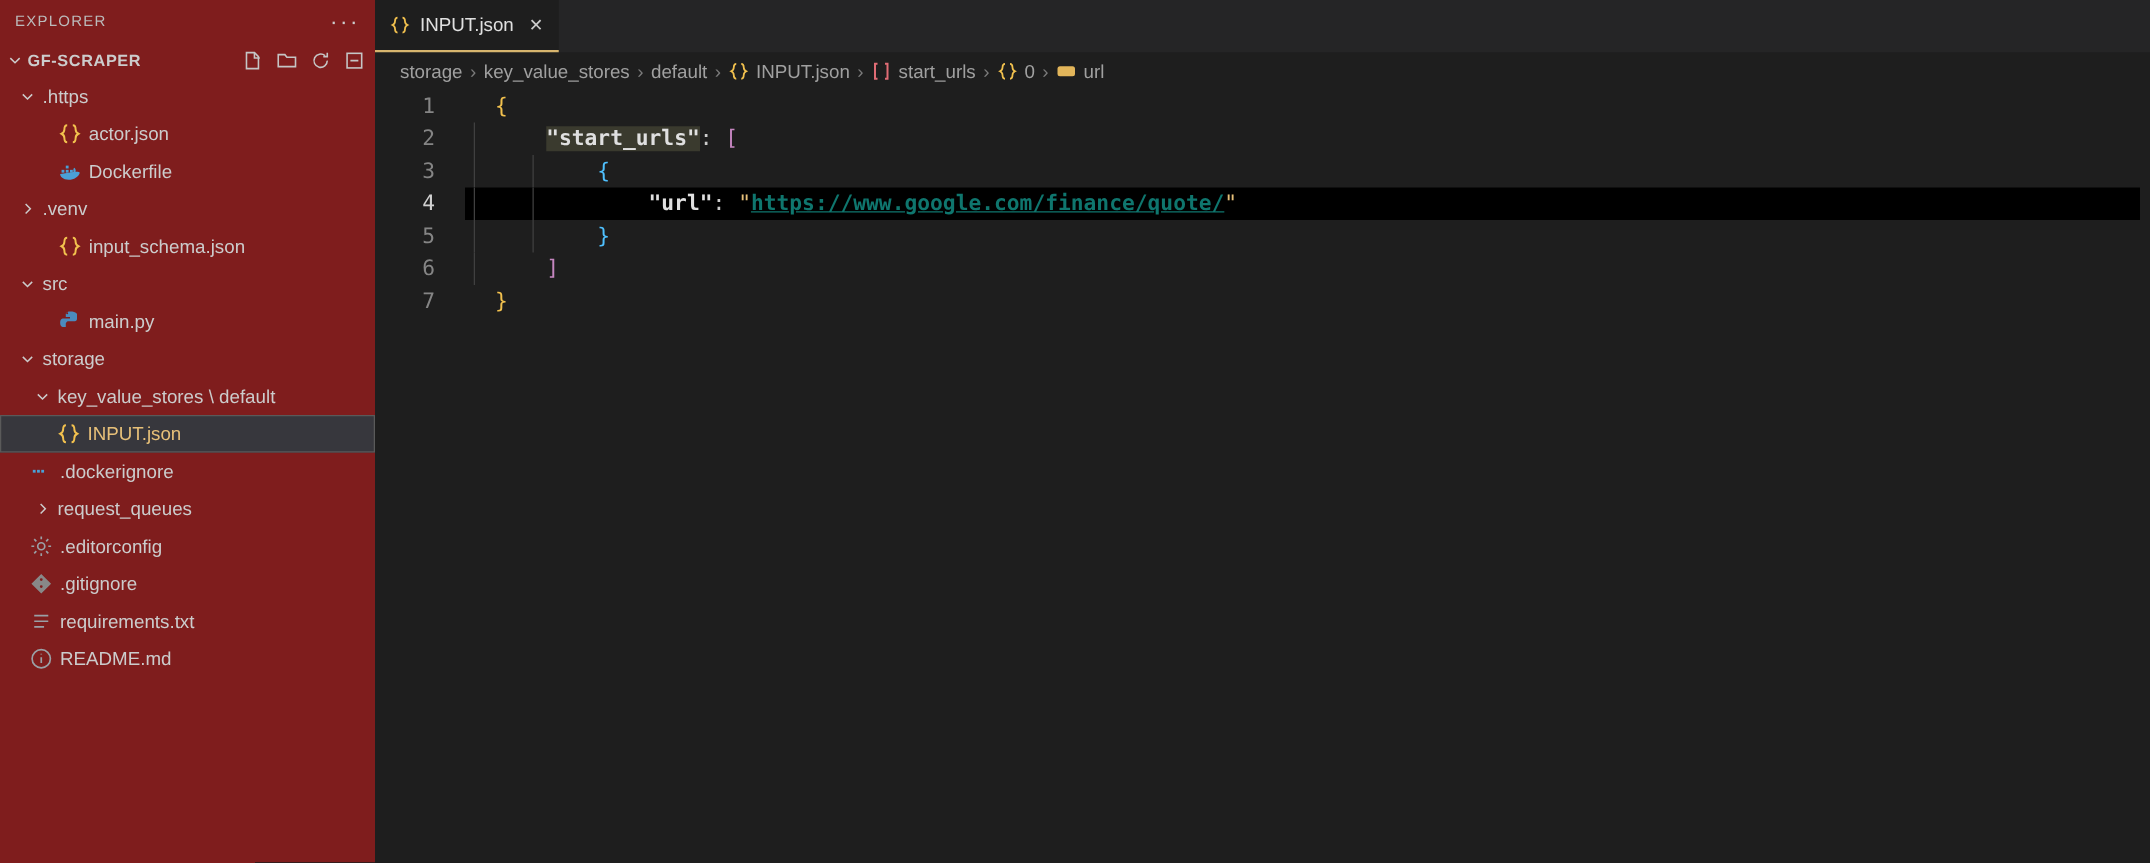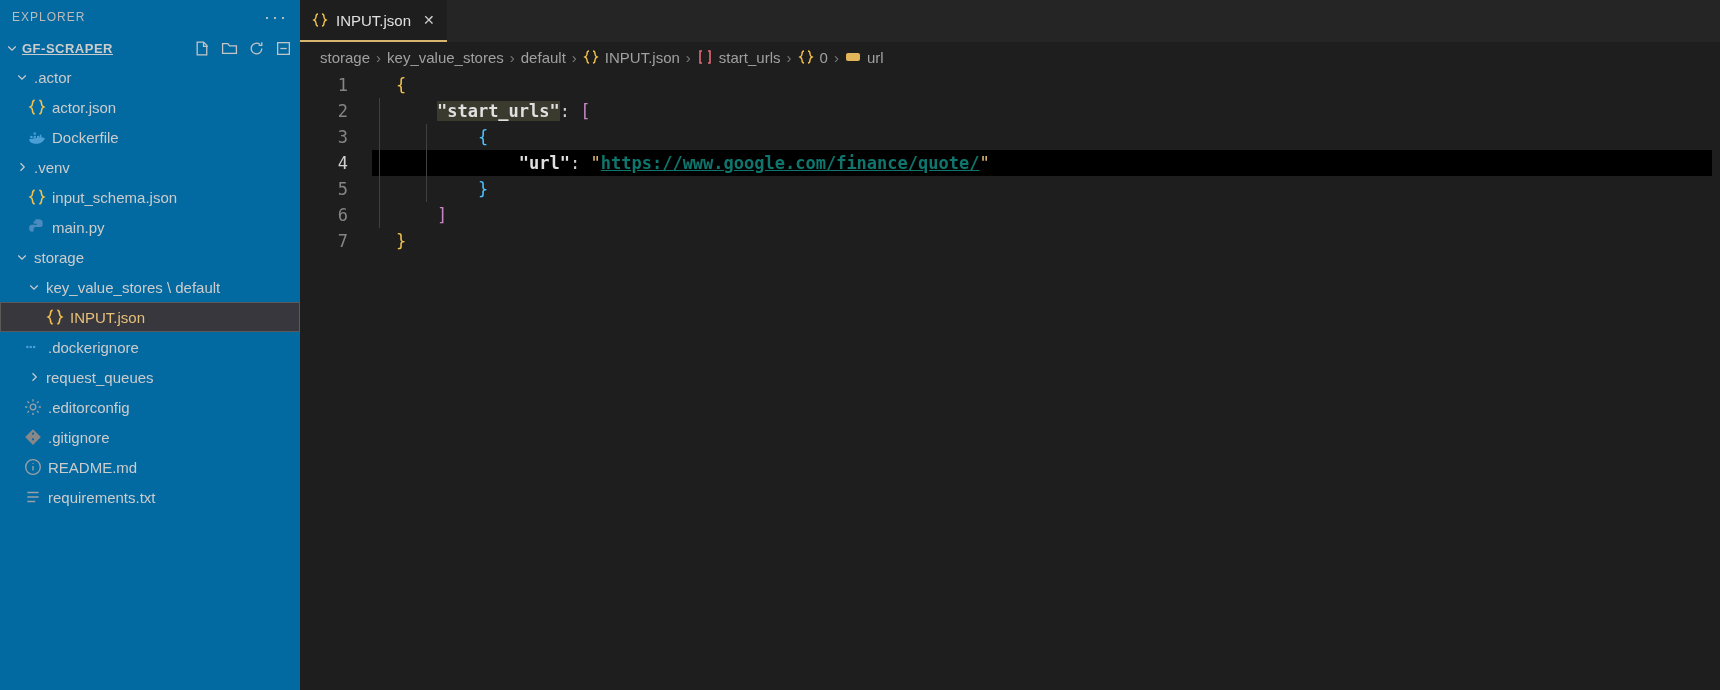--- a/index.html
+++ b/index.html
@@ -9,21 +9,21 @@
     background: #1e1e1e;
     color: #cccccc;
     display: flex;
     font-size: 15px;
   }
 
   
   .sidebar {
     width: 300px;
     height: 690px;
-    background: #0369a1;
+    background: #7f1d1d;
     display: flex;
     flex-direction: column;
     user-select: none;
   }
   .explorer-header {
     display: flex;
     align-items: center;
     justify-content: space-between;
     padding: 0 12px;
     height: 34px;
@@ -42,21 +42,21 @@
     display: flex;
     align-items: center;
     justify-content: space-between;
     padding: 0 8px 0 6px;
     height: 28px;
     font-size: 13px;
     font-weight: 700;
     letter-spacing: .5px;
     color: #cccccc;
   }
-  .project-header .left { display: flex; align-items: center; gap: 4px; text-decoration: underline; }
+  .project-header .left { display: flex; align-items: center; gap: 4px; }
   .project-toolbar { display: flex; gap: 10px; color: #c5c5c5; }
   .project-toolbar svg { width: 17px; height: 17px; cursor: pointer; }
   .chev { width: 12px; height: 12px; flex: 0 0 auto; }
 
   .tree { flex: 1; overflow: hidden; font-size: 15px; }
   .row {
     display: flex;
     align-items: center;
     height: 30px;
     padding-right: 8px;
@@ -65,21 +65,21 @@
     white-space: nowrap;
   }
   .row.sel {
     background: #37373d;
     outline: 1px solid #5a5a5a;
     outline-offset: -1px;
     color: #e7c079;
   }
   .indent-0 { padding-left: 16px; }
   .indent-1 { padding-left: 28px; }
-  .indent-file-1 { padding-left: 28px; }  
+  .indent-file-1 { padding-left: 47px; }  
   .indent-file-2 { padding-left: 46px; }  
   .indent-file-0 { padding-left: 24px; }  
 
   .fi { width: 18px; height: 18px; flex: 0 0 auto; }
   .fi-json  { color:#f2c14e; }
   .fi-docker{ color:#4aa0d6; }
   .fi-py    { color:#4b8bbe; }
   .fi-gear  { color:#9aa0a6; }
   .fi-info  { color:#9aa0a6; }
   .fi-text  { color:#9aa0a6; }
@@ -198,21 +198,21 @@
         </svg>
     </div>
   </div>
 
   <div class="tree">
 
     <div class="row indent-0">
       <svg class="chev" viewBox="0 0 16 16" fill="none" stroke="#cccccc" stroke-width="1.6">
           <path d="M3 6l5 5 5-5"></path>
         </svg>
-      <span>.actor</span>
+      <span>.https</span>
     </div>
     <div class="row indent-file-1">
       <svg class="fi fi-json" viewBox="0 0 16 16" fill="none" stroke="currentColor" stroke-width="1.4">
           <path d="M6 2c-2 0-2 2-2 3s0 2-2 3c2 1 2 2 2 3s0 3 2 3"></path>
           <path d="M10 2c2 0 2 2 2 3s0 2 2 3c-2 1-2 2-2 3s0 3-2 3"></path>
         </svg>
       <span>actor.json</span>
     </div>
     <div class="row indent-file-1">
       <svg class="fi fi-docker" viewBox="0 0 16 16" fill="currentColor">
@@ -232,20 +232,26 @@
     </div>
 
     <div class="row indent-file-1">
       <svg class="fi fi-json" viewBox="0 0 16 16" fill="none" stroke="currentColor" stroke-width="1.4">
           <path d="M6 2c-2 0-2 2-2 3s0 2-2 3c2 1 2 2 2 3s0 3 2 3"></path>
           <path d="M10 2c2 0 2 2 2 3s0 2 2 3c-2 1-2 2-2 3s0 3-2 3"></path>
         </svg>
       <span>input_schema.json</span>
     </div>
 
+    <div class="row indent-0">
+      <svg class="chev" viewBox="0 0 16 16" fill="none" stroke="#cccccc" stroke-width="1.6">
+          <path d="M3 6l5 5 5-5"></path>
+        </svg>
+      <span>src</span>
+    </div>
     <div class="row indent-file-1">
       <svg class="fi fi-py" viewBox="0 0 16 16" fill="currentColor">
           <path d="M8 1c-3 0-3 2-3 2v2h3v1H3s-2 0-2 3 2 3 2 3h2v-2s0-2 2-2h4s2 0 2-2V3s0-2-5-2zM6 3a.7.7 0 1 1 0-1.4A.7.7 0 0 1 6 3z"></path>
         </svg>
       <span>main.py</span>
     </div>
 
     <div class="row indent-0">
       <svg class="chev" viewBox="0 0 16 16" fill="none" stroke="#cccccc" stroke-width="1.6">
           <path d="M3 6l5 5 5-5"></path>
@@ -287,31 +293,31 @@
         </svg>
       <span>.editorconfig</span>
     </div>
     <div class="row indent-file-0">
       <svg class="fi fi-ignore" viewBox="0 0 16 16" fill="currentColor">
           <path d="M8 1l7 7-7 7-7-7 7-7zm0 3a1 1 0 100 2 1 1 0 000-2zm0 5a1 1 0 100 2 1 1 0 000-2z"></path>
         </svg>
       <span>.gitignore</span>
     </div>
     <div class="row indent-file-0">
+      <svg class="fi fi-text" viewBox="0 0 16 16" fill="none" stroke="currentColor" stroke-width="1.2">
+          <path d="M3 4h10M3 8h10M3 12h7"></path>
+        </svg>
+      <span>requirements.txt</span>
+    </div>
+    <div class="row indent-file-0">
       <svg class="fi fi-info" viewBox="0 0 16 16" fill="none" stroke="currentColor" stroke-width="1.2">
           <circle cx="8" cy="8" r="6.5"></circle>
           <path d="M8 7v4M8 4.5v.5"></path>
         </svg>
       <span>README.md</span>
-    </div>
-    <div class="row indent-file-0">
-      <svg class="fi fi-text" viewBox="0 0 16 16" fill="none" stroke="currentColor" stroke-width="1.2">
-          <path d="M3 4h10M3 8h10M3 12h7"></path>
-        </svg>
-      <span>requirements.txt</span>
     </div>
   </div>
 </aside>
 
 <main class="main">
 
   <div class="tabbar">
     <div class="tab">
       <svg class="fi fi-json" style="width:16px;height:16px" viewBox="0 0 16 16" fill="none" stroke="currentColor" stroke-width="1.4">
           <path d="M6 2c-2 0-2 2-2 3s0 2-2 3c2 1 2 2 2 3s0 3 2 3"></path>

